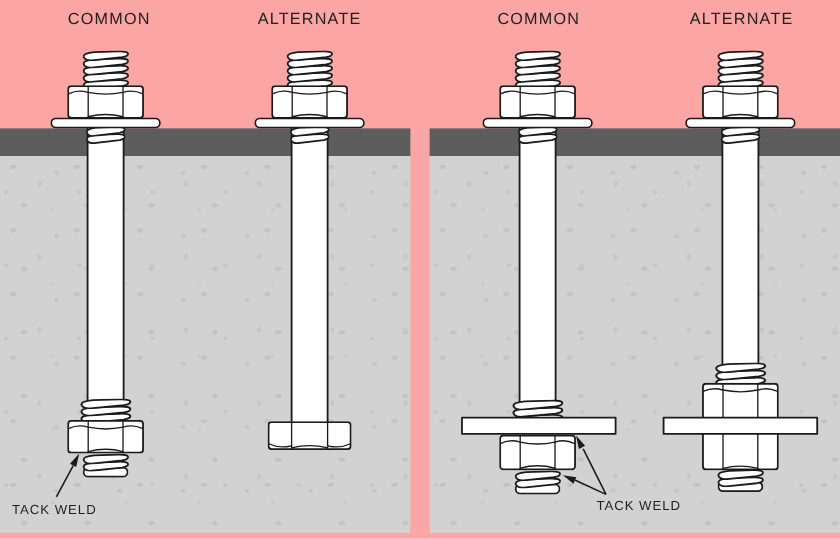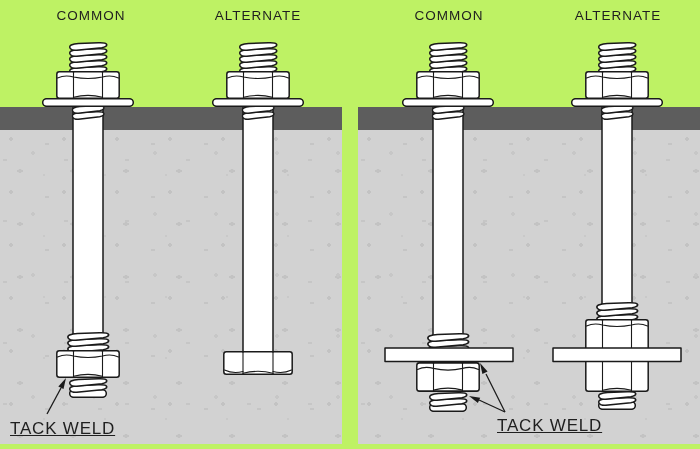--- a/index.html
+++ b/index.html
@@ -1,21 +1,21 @@
 <!DOCTYPE html>
 <html><head>
 <meta charset="utf-8">
 <style>
   * { margin:0; padding:0; box-sizing:border-box; }
   html,body { background:#ffffff; }
   body {
     width:700px; height:449px; overflow:hidden;
     font-family:"Liberation Sans", sans-serif;
   }
-  .page { position:relative; width:700px; height:449px; background:#bef264; }
+  .page { position:relative; width:700px; height:449px; background:#fca5a5; }
   .panel { position:absolute; top:0; height:449px; width:342px; }
   .panel-left  { left:0; }
   .panel-right { left:358px; }
   .plate-band {
     position:absolute; left:0; top:107px; width:100%; height:23px;
     background:#5d5d5d;
   }
   .concrete {
     position:absolute; left:0; top:130px; width:100%; height:314px;
     background-color:#d2d2d2;
@@ -27,22 +27,22 @@
       radial-gradient(ellipse 3px   2px   at 47px 14px, #c5c5c5 70%, transparent 71%),
       radial-gradient(ellipse 2.5px 2px   at 5px  30px, #c6c6c6 70%, transparent 71%);
     background-size: 53px 53px, 61px 61px, 53px 53px, 61px 61px, 53px 53px, 61px 61px;
   }
   svg.drawing { position:absolute; left:0; top:0; width:342px; height:449px; overflow:visible; }
   .toplabel {
     position:absolute; top:8px; width:120px; text-align:center;
     font-size:13.5px; letter-spacing:1px; color:#1f1f1f; white-space:nowrap;
   }
   .callout {
-    position:absolute; font-size:17px; letter-spacing:0.8px;
-    color:#1f1f1f; white-space:nowrap;text-decoration:underline;
+    position:absolute; font-size:11px; letter-spacing:0.8px;
+    color:#1f1f1f; white-space:nowrap;
   }
   .hw  { fill:#ffffff; stroke:#1a1a1a; stroke-width:1.5; stroke-linejoin:round; stroke-linecap:round; }
   .ldr { stroke:#1a1a1a; stroke-width:1.3; fill:none; }
   .ah  { fill:#1a1a1a; stroke:none; }
 </style>
 </head>
 <body>
 
 <div class="page">
 

